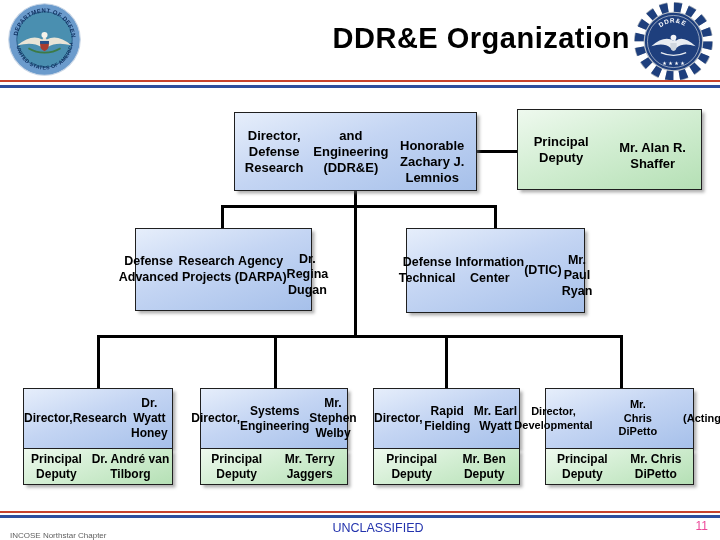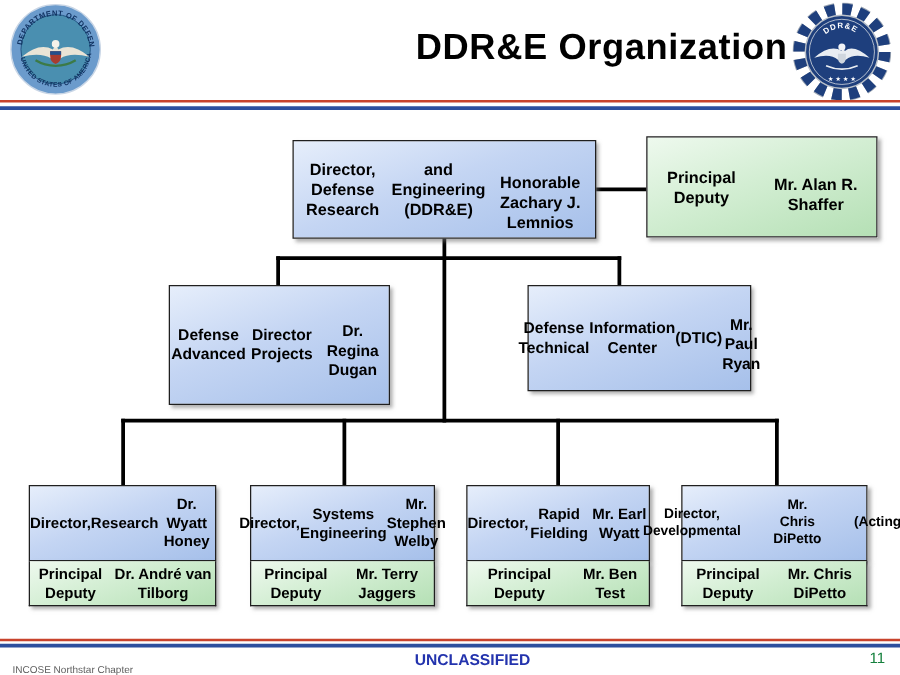--- a/index.html
+++ b/index.html
@@ -33,39 +33,39 @@
   
   .box{position:absolute;border:1.5px solid #1f1f1f;display:flex;
        justify-content:center;align-items:center;text-align:center;font-weight:bold;
        box-shadow:2.5px 2.5px 3px rgba(110,110,110,0.55);box-sizing:border-box;}
   .blue{background:linear-gradient(160deg,#e6eefb 0%,#c4d5f3 45%,#a6c0ea 100%);}
   .green{background:linear-gradient(160deg,#eef9ee 0%,#d3eed3 45%,#b5e0b5 100%);}
   #box-root{left:234px;top:112px;width:243px;height:79px;font-size:13px;line-height:16px;}
   #box-root .person{margin-top:21px;}
   #box-deputy{left:517px;top:109px;width:185px;height:81px;font-size:13px;line-height:16px;}
   #box-deputy .person{margin-top:12px;}
-  #box-darpa{left:135px;top:228px;width:177px;height:96px;font-size:12.5px;line-height:15.5px;}
-  #box-dtic{left:406px;top:228px;width:179px;height:85px;font-size:12.5px;line-height:15.5px;margin-left:16px;}
+  #box-darpa{left:135px;top:228px;width:177px;height:83px;font-size:12.5px;line-height:15.5px;}
+  #box-dtic{left:406px;top:228px;width:179px;height:85px;font-size:12.5px;line-height:15.5px;}
   #box-darpa .person,#box-dtic .person{margin-top:11px;}
 
   .combo{position:absolute;width:150px;border-radius:12px;}
   #combo1{left:23px;top:388px;width:150px;}
   #combo2{left:200px;top:388px;width:148px;}
   #combo3{left:373px;top:388px;width:147px;}
   #combo4{left:545px;top:388px;width:149px;}
   .combo .box{position:relative;left:0;top:0;width:100%;}
   .dir-sec{height:61px;font-size:12px;line-height:15px;}
   .dir-sec.tight{font-size:11px;line-height:13.5px;gap:26px;}
   .dep-sec{height:36px;font-size:12px;line-height:15px;border-top:none;}
 
   
   #footer-left{position:absolute;left:10px;top:518px;font-size:8px;line-height:10px;color:#5f5f5f;margin-top:13px;}
   #classification{position:absolute;left:0;right:0;top:521px;text-align:center;
-                  font-size:12.5px;font-weight:bold;color:#2333ad;margin-left:36px;}
-  #page-number{position:absolute;right:12px;top:519px;font-size:12px;color:#15803d;}
+                  font-size:12.5px;font-weight:normal;color:#2333ad;margin-left:36px;}
+  #page-number{position:absolute;right:12px;top:519px;font-size:12px;color:#ec4899;}
 </style>
 </head>
 <body>
 
 <div class="slide">
 
   <div id="seal-left">
     <svg width="73" height="73" viewBox="0 0 100 100">
       <circle cx="50" cy="50" r="49" fill="#6b9bcc"></circle>
       <circle cx="50" cy="50" r="49" fill="none" stroke="#c9d6e6" stroke-width="1.5"></circle>
@@ -126,21 +126,22 @@
     <div class="person">Honorable Zachary J. Lemnios</div>
   </div>
 
   <div class="box green" id="box-deputy">
     <div>Principal Deputy</div>
     <div class="person">Mr. Alan R. Shaffer</div>
   </div>
 
   <div class="box blue" id="box-darpa">
     <div>Defense Advanced</div>
-    <div>Director Projects</div>
+    <div>Research Projects</div>
+    <div>Agency (DARPA)</div>
     <div class="person">Dr. Regina Dugan</div>
   </div>
 
   <div class="box blue" id="box-dtic">
     <div>Defense Technical</div>
     <div>Information Center</div>
     <div>(DTIC)</div>
     <div class="person">Mr. Paul Ryan</div>
   </div>
 
@@ -169,21 +170,21 @@
   </div>
 
   <div class="combo" id="combo3">
     <div class="box blue dir-sec">
       <div>Director,</div>
       <div>Rapid Fielding</div>
       <div>Mr. Earl Wyatt</div>
     </div>
     <div class="box green dep-sec">
       <div>Principal Deputy</div>
-      <div>Mr. Ben Test</div>
+      <div>Mr. Ben Deputy</div>
     </div>
   </div>
 
   <div class="combo" id="combo4">
     <div class="box blue dir-sec tight">
       <div>Director, Developmental</div>
       <div>Mr. Chris DiPetto</div>
       <div>(Acting)</div>
     </div>
     <div class="box green dep-sec">

